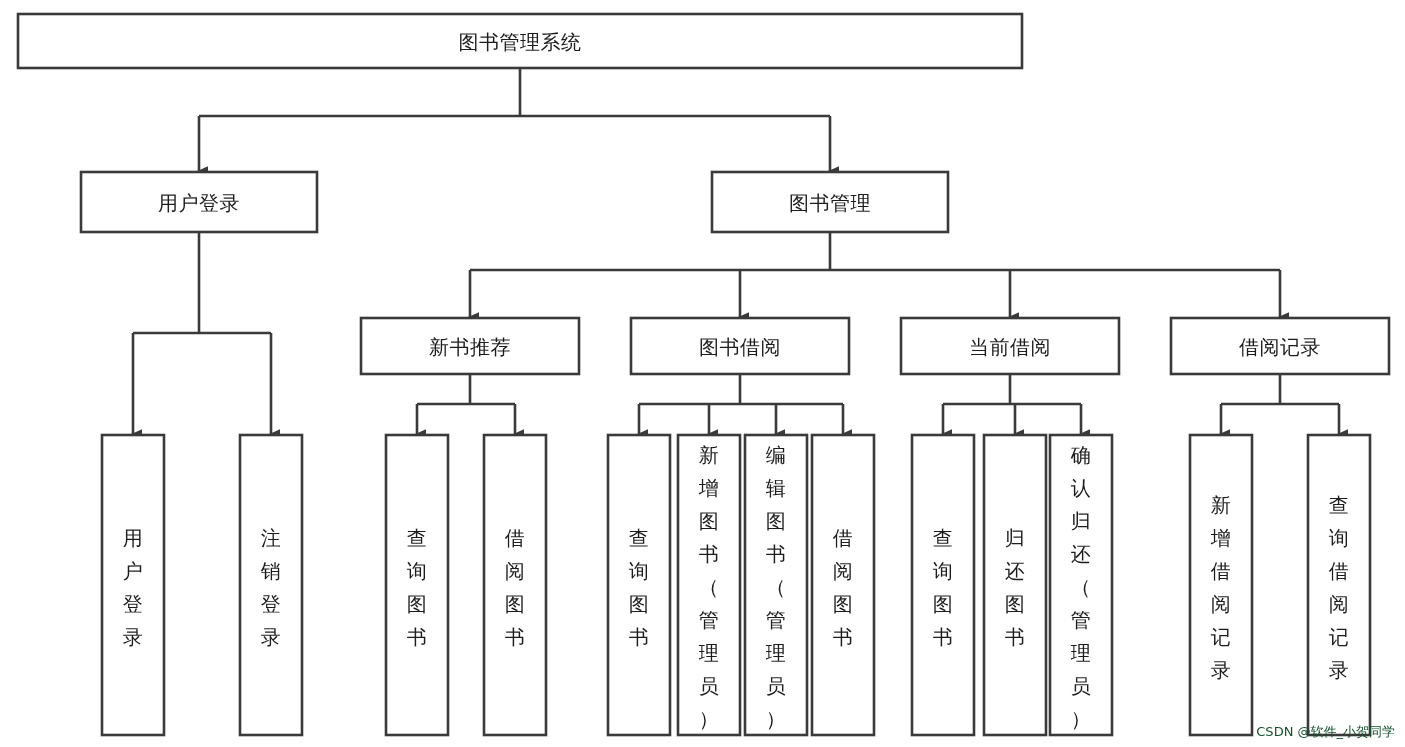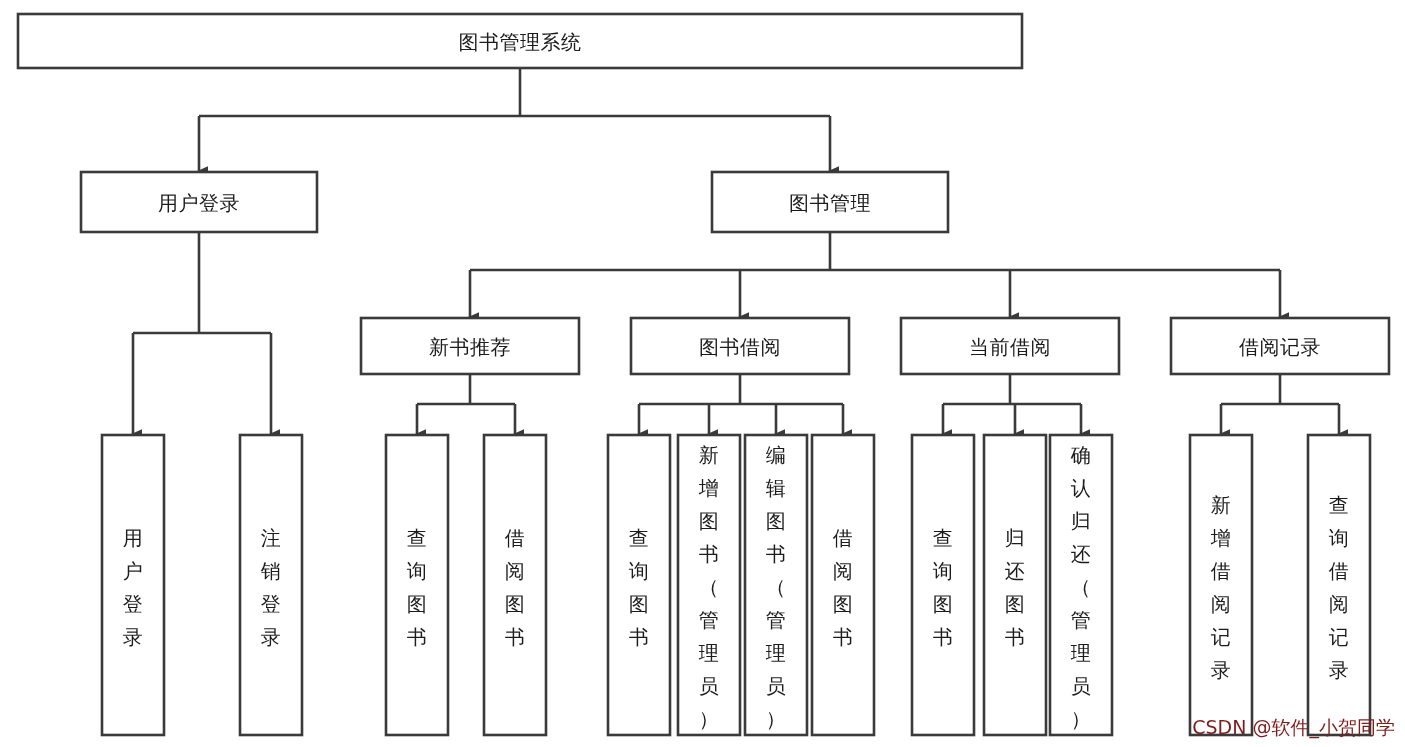--- a/index.html
+++ b/index.html
@@ -53,22 +53,22 @@
   }
   .arrow-head {
     fill: #3a3a3a;
     stroke: none;
   }
   .watermark {
     position: absolute;
     right: 10px;
     bottom: 6px;
     font-family: "DejaVu Sans", "Liberation Sans", sans-serif;
-    font-size: 19px;
-    color: #7f1d1d;
+    font-size: 13px;
+    color: #14532d;
     white-space: nowrap;
     user-select: none;
   }
 </style>
 </head>
 <body>
 
 <div id="diagram-root">
   <svg id="tree-canvas" viewBox="0 0 1405 747">
     <defs>

